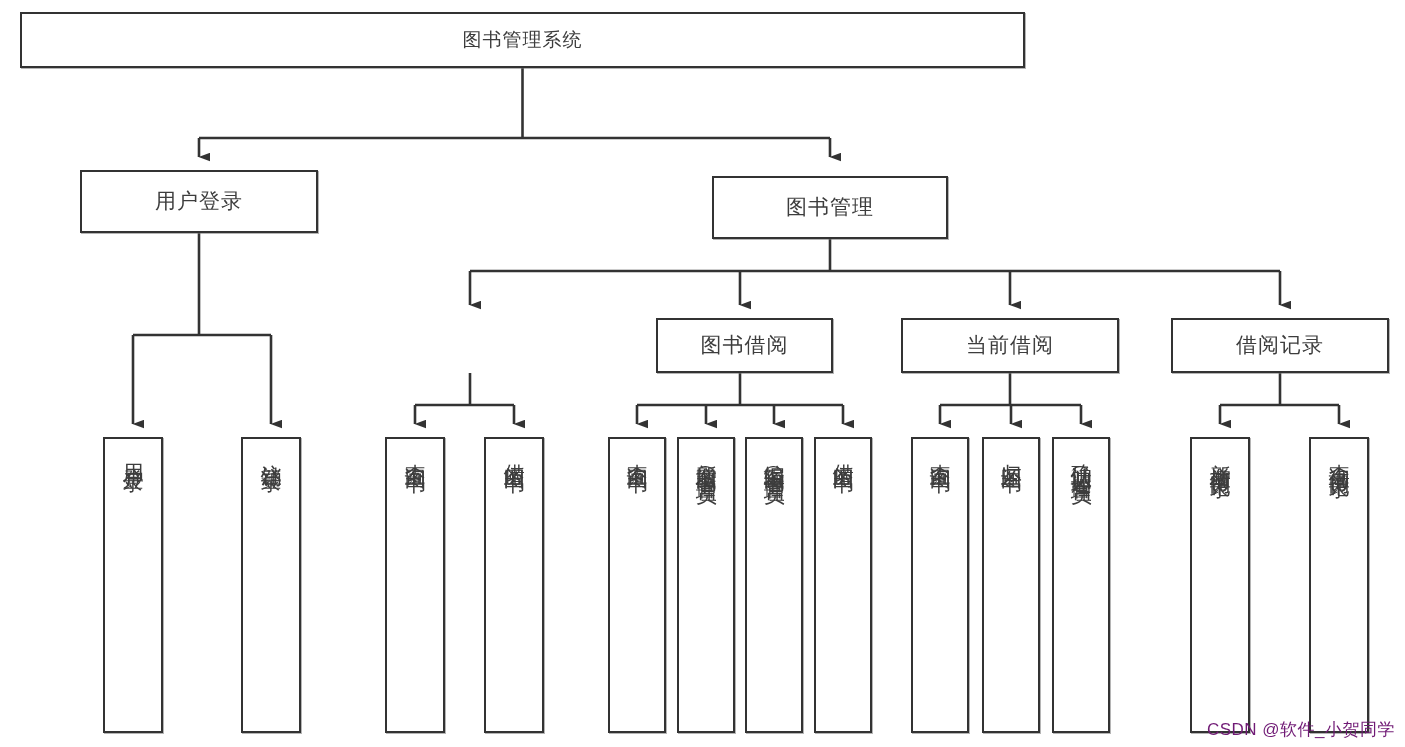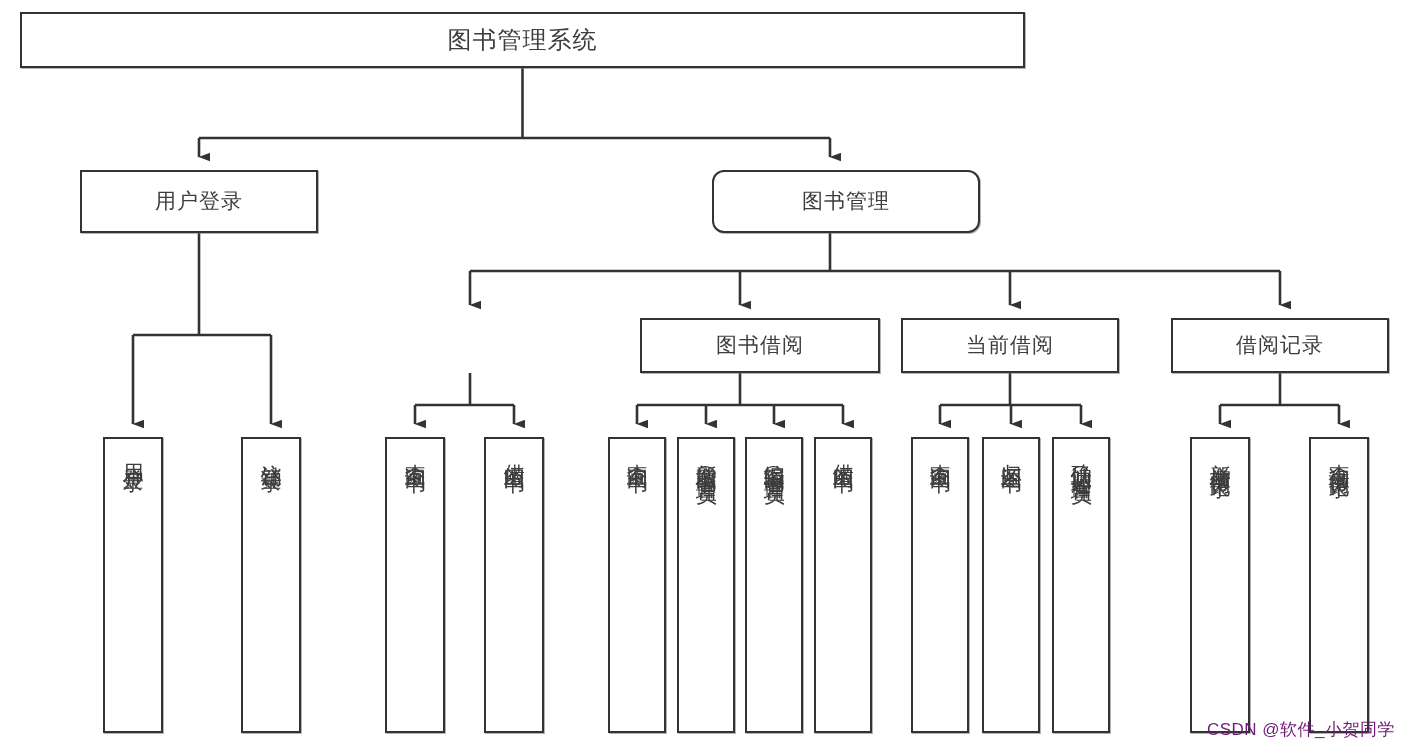--- a/index.html
+++ b/index.html
@@ -41,21 +41,21 @@
     text-align: center;
   }
   .node .label {
     font-size: 21px;
     line-height: 1.25;
     color: #3d3d3d;
     letter-spacing: 1px;
     white-space: nowrap;
   }
   
-  .node.root .label { font-size: 24px; }
+  .node.root .label { font-size: 19px; }
   
   .node.leaf {
     align-items: flex-start;
     justify-content: center;
     padding-top: 8px;
   }
   .node.leaf .label {
     writing-mode: vertical-rl;
     text-orientation: upright;
     white-space: nowrap;
@@ -131,26 +131,26 @@
   </svg>
 
   <div class="node root" style="left:20px; top:12px; width:1005px; height:56px;">
     <span class="label">图书管理系统</span>
   </div>
 
   <div class="node l2" style="left:80px; top:170px; width:238px; height:63px;">
     <span class="label">用户登录</span>
   </div>
 
-  <div class="node l2" style="left:712px; top:170px; width:268px; height:63px;border-radius:12px;">
+  <div class="node l2" style="left:712px; top:176px; width:236px; height:63px;">
     <span class="label">图书管理</span>
   </div>
 
 
-  <div class="node l3" style="left:640px; top:318px; width:240px; height:55px;">
+  <div class="node l3" style="left:656px; top:318px; width:177px; height:55px;">
     <span class="label">图书借阅</span>
   </div>
 
   <div class="node l3" style="left:901px; top:318px; width:218px; height:55px;justify-content:center;">
     <span class="label">当前借阅</span>
   </div>
 
   <div class="node l3" style="left:1171px; top:318px; width:218px; height:55px;">
     <span class="label">借阅记录</span>
   </div>

